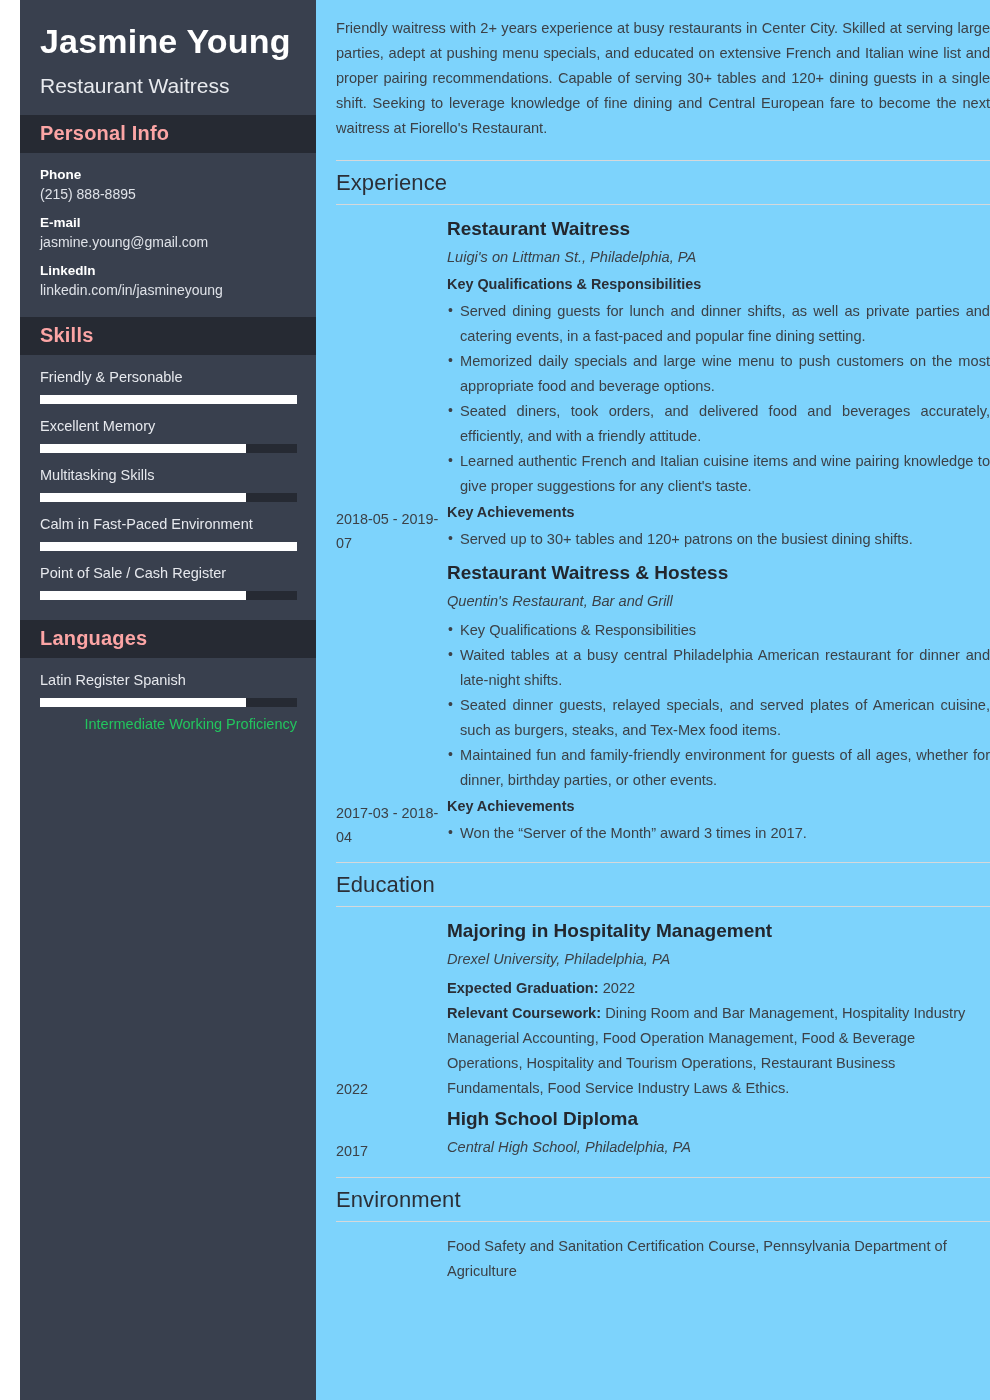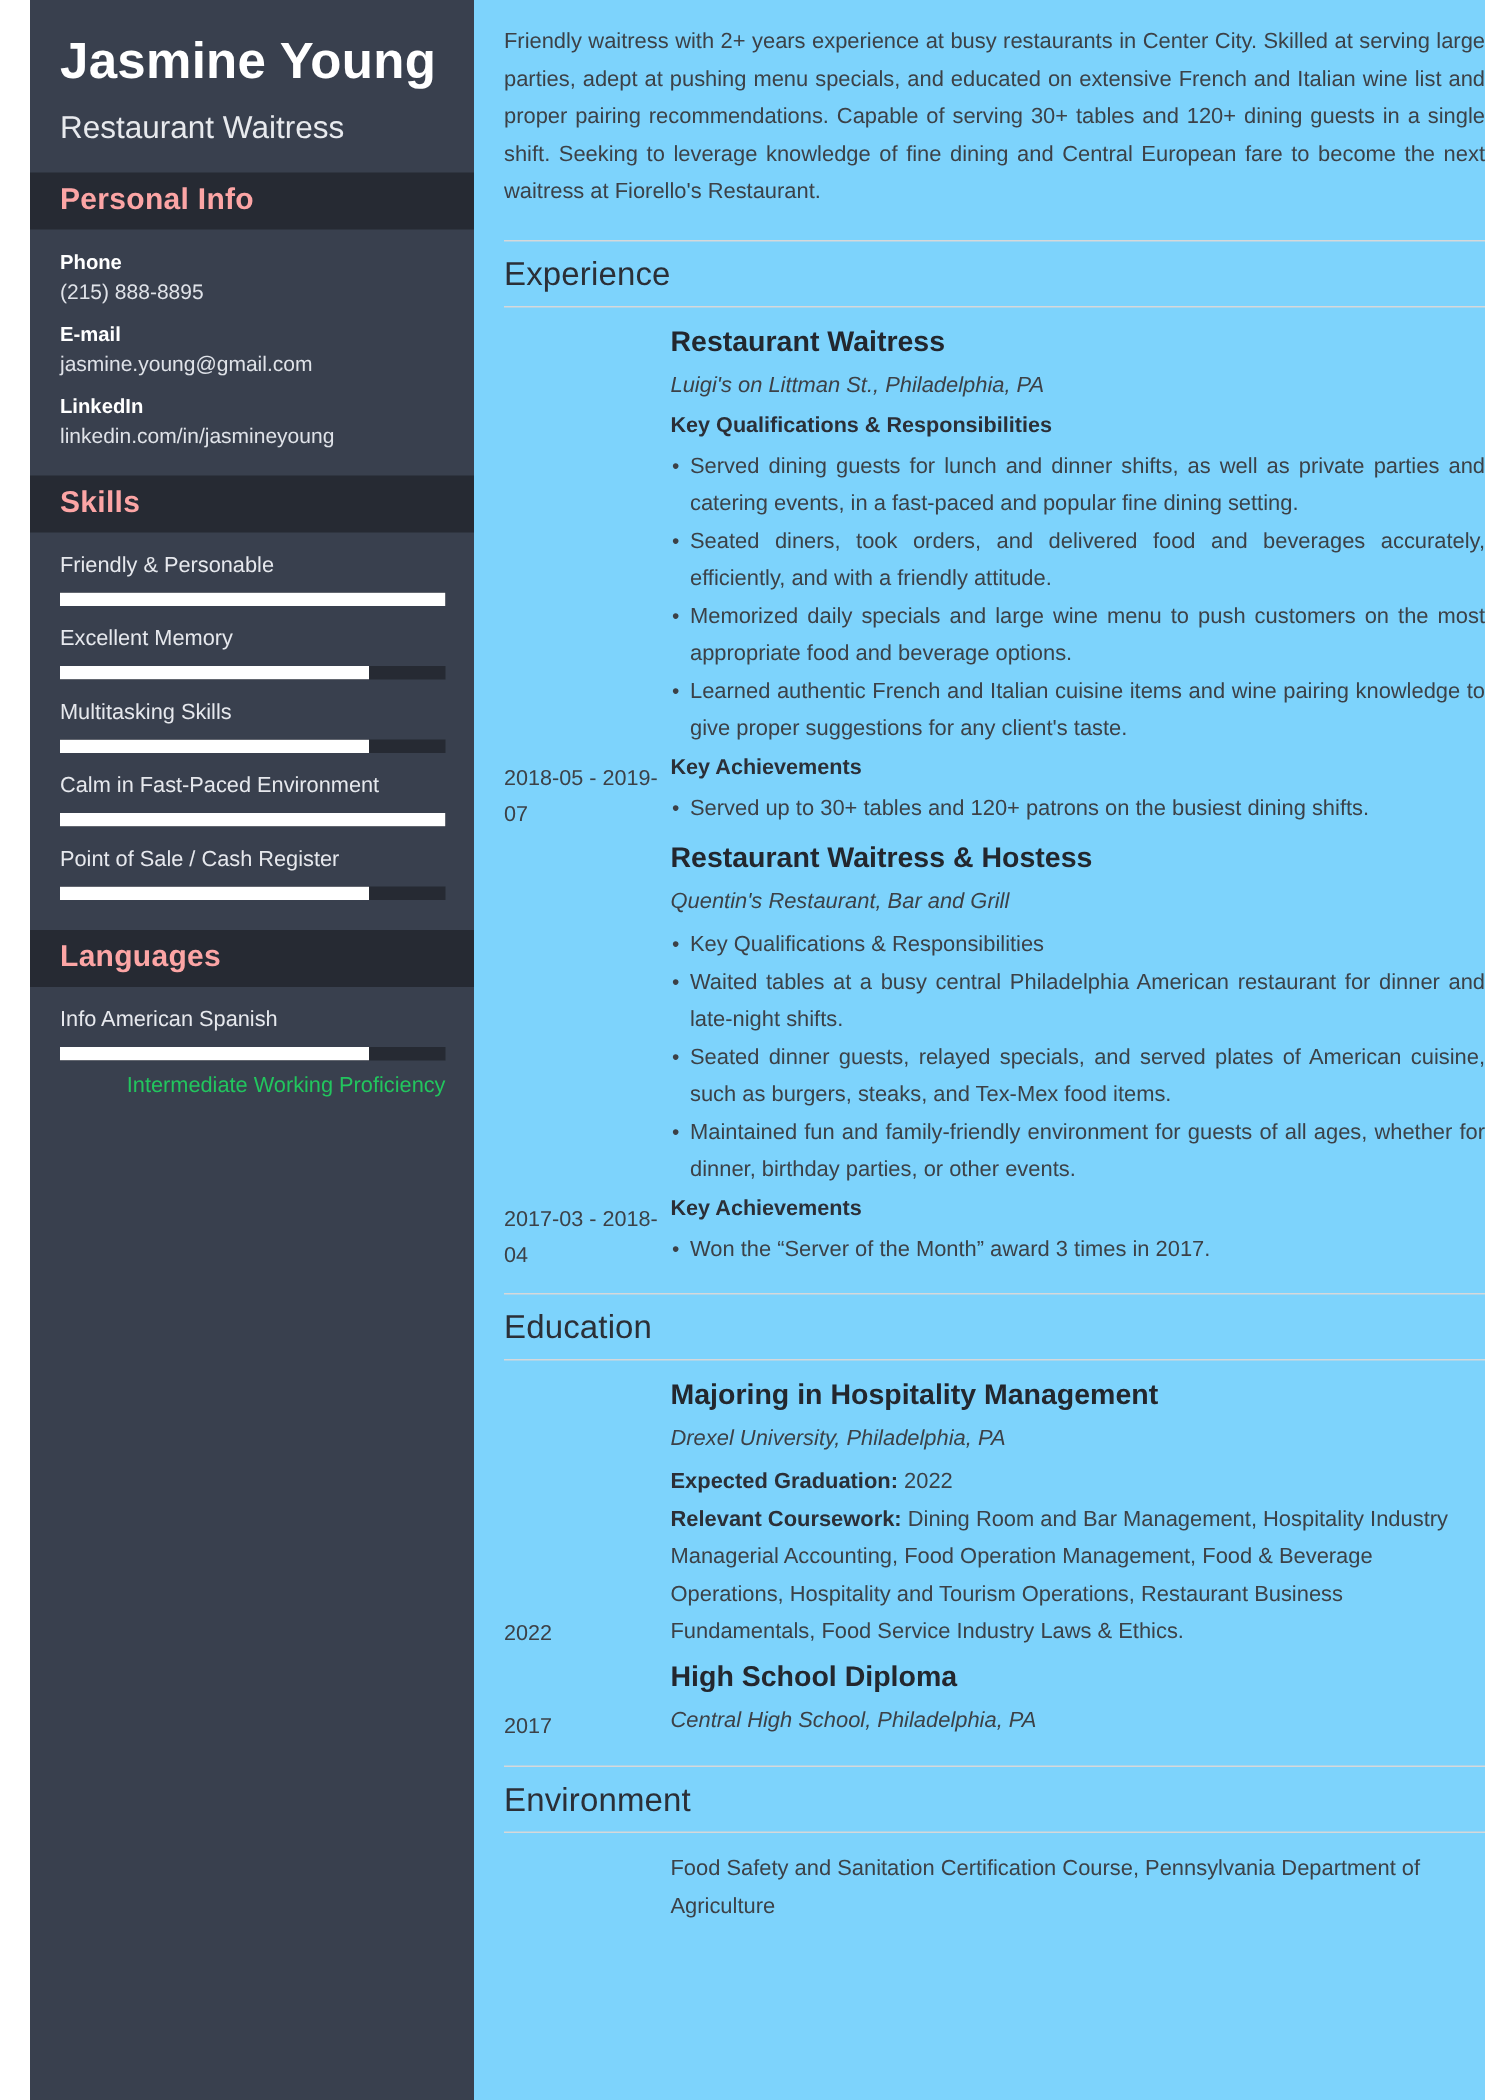--- a/index.html
+++ b/index.html
@@ -273,21 +273,21 @@
           <div class="bar-fill" style="width: 80%;"></div>
         </div>
       </div>
     </div>
 
     <div class="side-band">
       <span class="side-band-title">Languages</span>
     </div>
     <div class="side-body">
       <div class="lang-item">
-        <div class="lang-name">Info American Spanish</div>
+        <div class="lang-name">Latin Register Spanish</div>
         <div class="bar-track">
           <div class="bar-fill" style="width: 80%;"></div>
         </div>
         <div class="lang-level">Intermediate Working Proficiency</div>
       </div>
     </div>
 
   </aside>
 
   <main class="main">
@@ -300,22 +300,22 @@
       </div>
 
       <div class="entry">
         <div class="entry-date">2018-05 - 2019-07</div>
         <div class="entry-body">
           <div class="entry-title">Restaurant Waitress</div>
           <div class="entry-org">Luigi's on Littman St., Philadelphia, PA</div>
           <div class="entry-subhead">Key Qualifications &amp; Responsibilities</div>
           <ul class="bullets">
             <li>Served dining guests for lunch and dinner shifts, as well as private parties and catering events, in a fast-paced and popular fine dining setting.</li>
+            <li>Memorized daily specials and large wine menu to push customers on the most appropriate food and beverage options.</li>
             <li>Seated diners, took orders, and delivered food and beverages accurately, efficiently, and with a friendly attitude.</li>
-            <li>Memorized daily specials and large wine menu to push customers on the most appropriate food and beverage options.</li>
             <li>Learned authentic French and Italian cuisine items and wine pairing knowledge to give proper suggestions for any client's taste.</li>
           </ul>
           <div class="entry-subhead">Key Achievements</div>
           <ul class="bullets">
             <li>Served up to 30+ tables and 120+ patrons on the busiest dining shifts.</li>
           </ul>
         </div>
       </div>
 
       <div class="entry">

